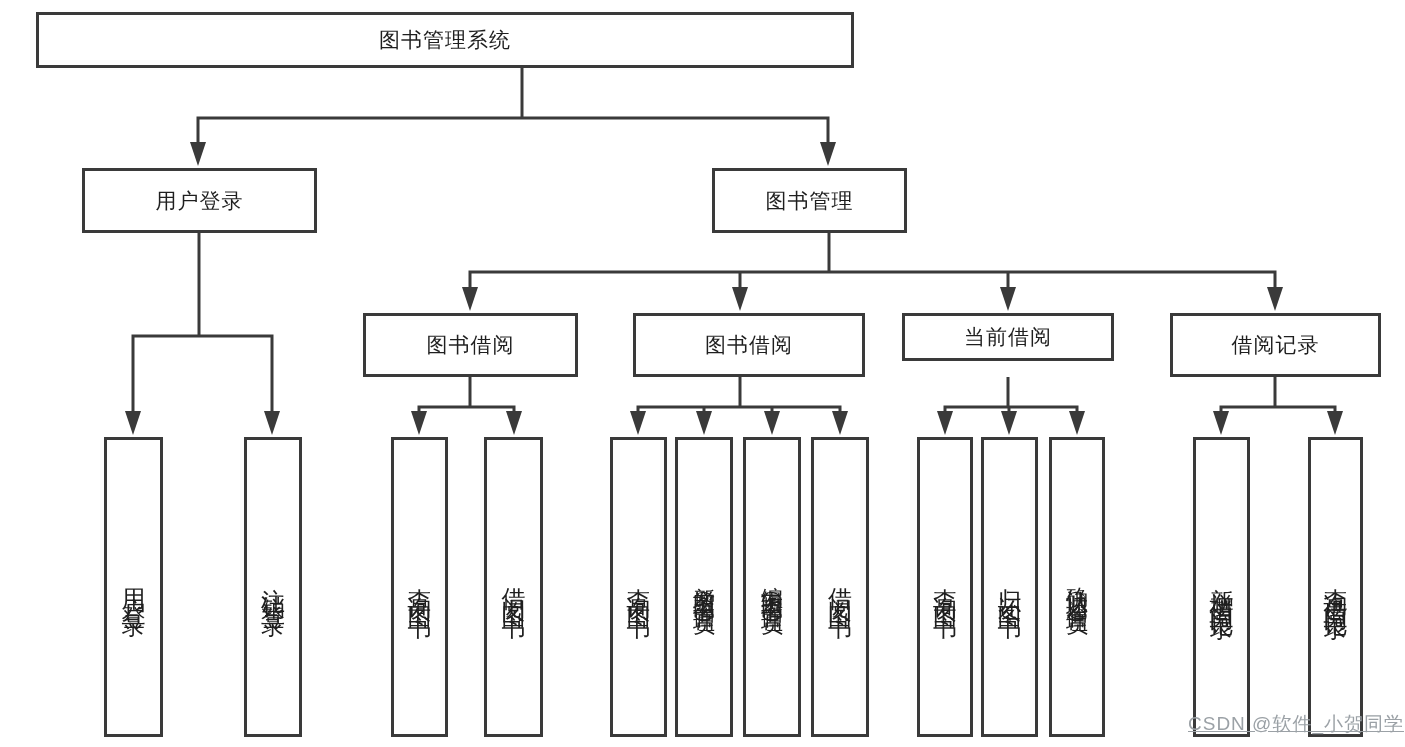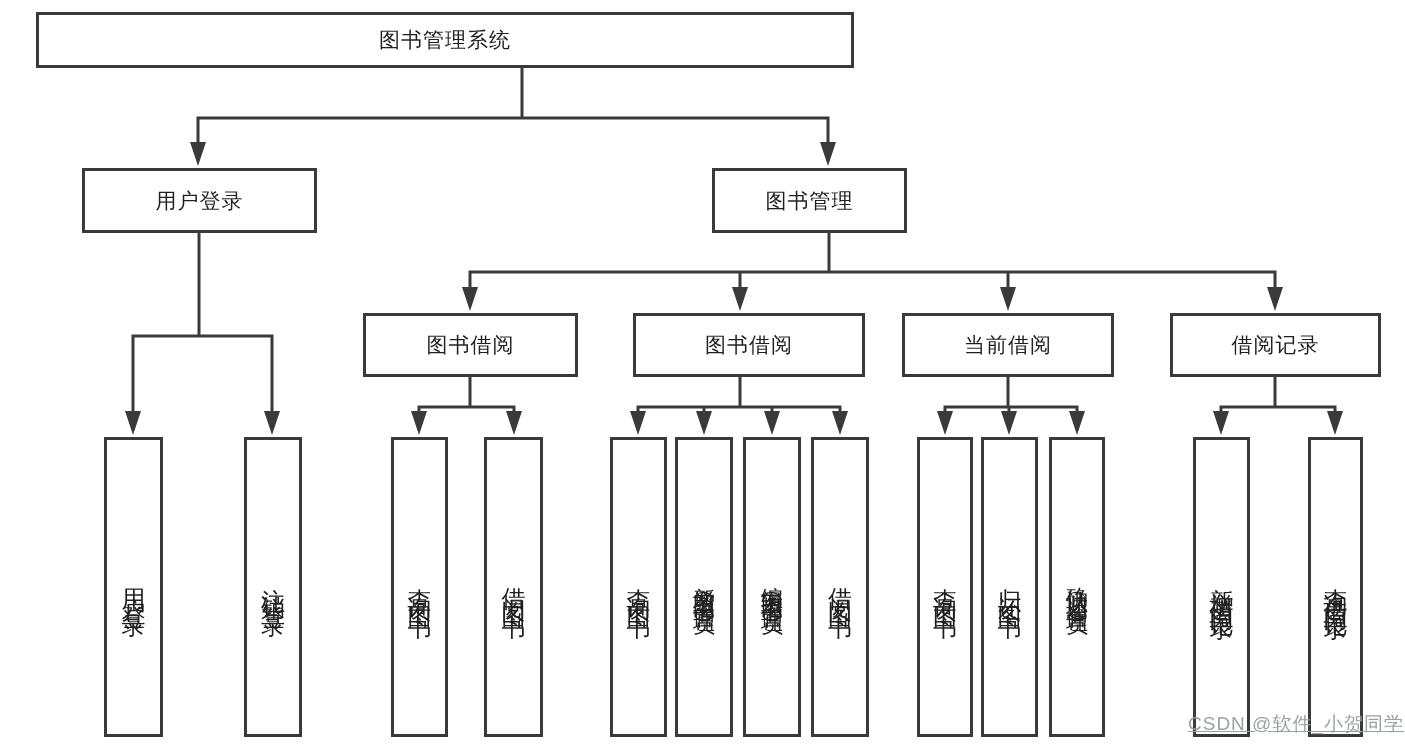--- a/index.html
+++ b/index.html
@@ -106,21 +106,21 @@
     <polygon points="1327,411 1343,411 1335,435"></polygon>
   </svg>
 
   <div class="node h" style="left:36px;top:12px;width:818px;height:56px">图书管理系统</div>
 
   <div class="node h" style="left:82px;top:168px;width:235px;height:65px">用户登录</div>
   <div class="node h" style="left:712px;top:168px;width:195px;height:65px">图书管理</div>
 
   <div class="node h" style="left:363px;top:313px;width:215px;height:64px">图书借阅</div>
   <div class="node h" style="left:633px;top:313px;width:232px;height:64px">图书借阅</div>
-  <div class="node h" style="left:902px;top:313px;width:212px;height:64px">当前借阅</div>
+  <div class="node h" style="left:902px;top:313px;width:212px;height:48px">当前借阅</div>
   <div class="node h" style="left:1170px;top:313px;width:211px;height:64px">借阅记录</div>
 
   <div class="node v" style="left:104px;top:437px;width:59px;height:300px">
     <span class="vtext">用户登录</span>
   </div>
   <div class="node v" style="left:244px;top:437px;width:58px;height:300px">
     <span class="vtext">注销登录</span>
   </div>
 
   <div class="node v" style="left:391px;top:437px;width:57px;height:300px">

